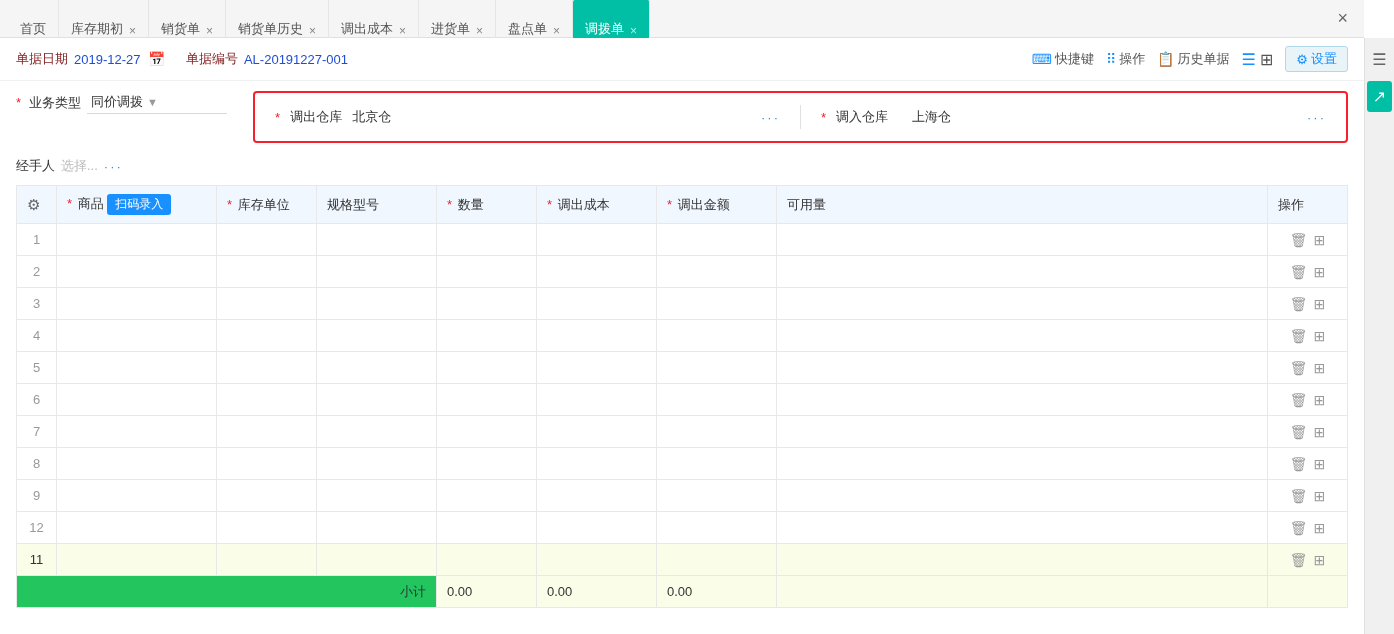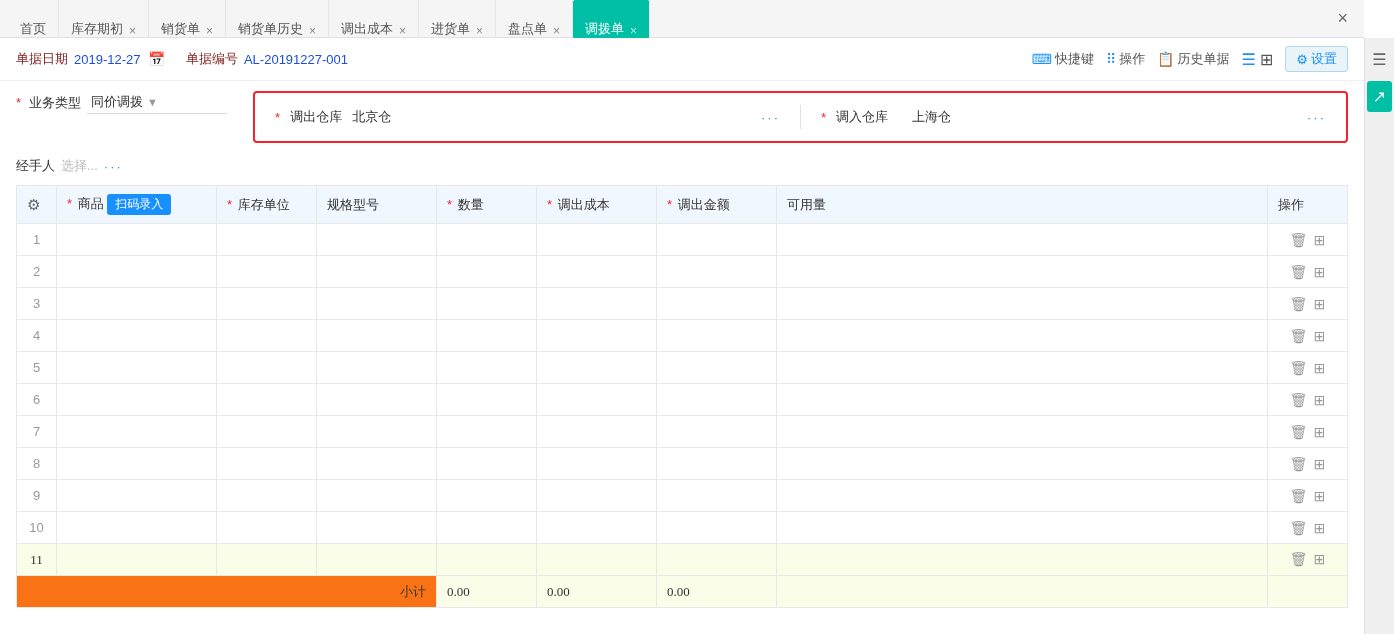--- a/index.html
+++ b/index.html
@@ -97,21 +97,21 @@
     .data-table thead tr { background: #f0f7ff; }
     .data-table th {
       padding: 8px 10px; font-weight: normal; color: #333; text-align: left;
       border: 1px solid #e8e8e8; font-size: 13px; white-space: nowrap;
     }
     .data-table td {
       padding: 6px 10px; border: 1px solid #e8e8e8; color: #333; font-size: 13px;
       height: 32px;
     }
     .data-table td.row-num { color: #999; text-align: center; width: 40px; }
-    .data-table tbody tr.subtotal { background: #fafde8; font-family: Liberation Serif, serif; }
+    .data-table tbody tr.subtotal { background: #fafde8; }
     .data-table tbody tr.subtotal td { color: #333; }
 
     .scan-btn {
       background: #1890ff; color: #fff; border: none; border-radius: 3px;
       padding: 2px 8px; font-size: 12px; cursor: pointer;
     }
     .gear-icon { color: #666; cursor: pointer; font-size: 15px; }
 
     .action-icons { display: flex; gap: 6px; align-items: center; justify-content: center; }
     .action-icon { font-size: 14px; color: #999; cursor: pointer; }
@@ -420,21 +420,21 @@
     <td></td>
     <td></td>
     <td>
       <div class="action-icons">
         <span class="action-icon">🗑</span>
         <span class="action-icon">⊞</span>
       </div>
     </td>
   </tr>
           <tr>
-    <td class="row-num">10</td>
+    <td class="row-num">12</td>
     <td></td>
     <td></td>
     <td></td>
     <td></td>
     <td></td>
     <td></td>
     <td></td>
     <td>
       <div class="action-icons">
         <span class="action-icon">🗑</span>
@@ -452,21 +452,21 @@
       <td></td>
       <td></td>
       <td>
         <div class="action-icons">
           <span class="action-icon">🗑</span>
           <span class="action-icon">⊞</span>
         </div>
       </td>
     </tr>
           <tr class="subtotal">
-      <td colspan="4" style="text-align:right;background:#f97316;">
+      <td colspan="4" style="text-align:right;background:#22c55e;">
         <span>小计</span>
       </td>
       <td style="background:#fafde8;">0.00</td>
       <td style="background:#fafde8;">0.00</td>
       <td style="background:#fafde8;">0.00</td>
       <td style="background:#fafde8;"></td>
       <td style="background:#fafde8;"></td>
     </tr>
         </tbody>
     </table>

